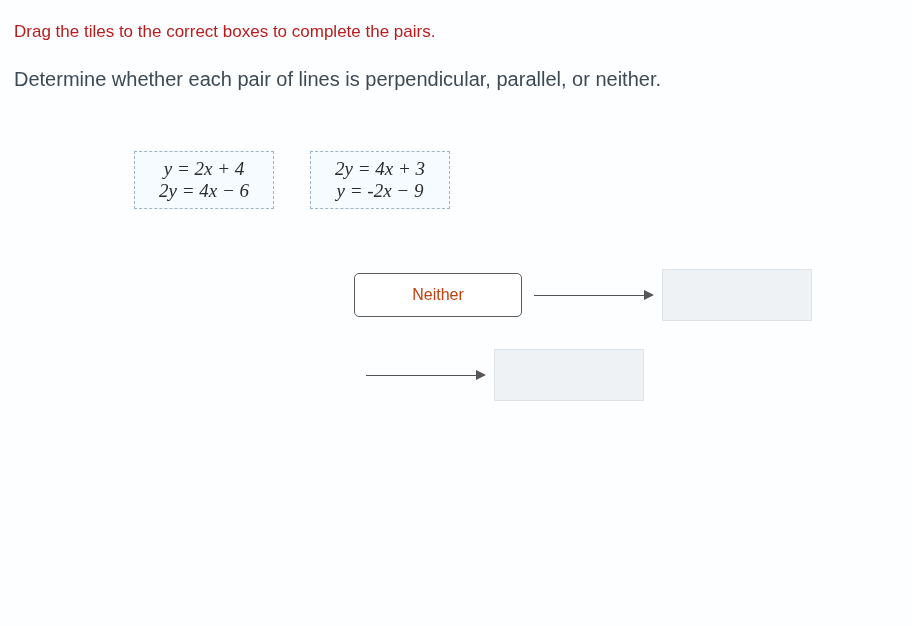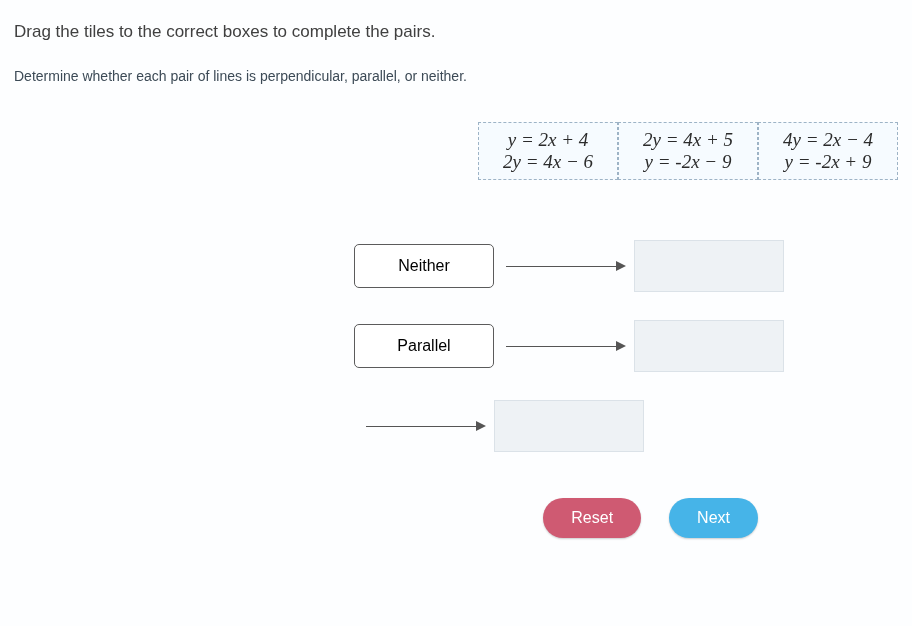--- a/index.html
+++ b/index.html
@@ -11,34 +11,34 @@
     width: 912px;
     height: 626px;
     overflow: hidden;
   }
   .page {
     padding: 22px 14px 14px 14px;
     background: #fdfeff;
     min-height: 100%;
   }
   .instruction {
-    color: #404040;
+    color: #b91c1c;
     font-size: 17px;
     margin-bottom: 26px;
   }
   .sub-instruction {
     color: #3c4a56;
-    font-size: 14px;
-    margin-bottom: 38px;
+    font-size: 20px;
+    margin-bottom: 60px;
   }
   .tiles-row {
     display: flex;
+    gap: 36px;
     margin-left: 120px;
     margin-bottom: 60px;
-    justify-content: flex-end;
   }
   .tile {
     border: 1px dashed #9db3c6;
     background: #f6fbff;
     padding: 6px 10px;
     display: flex;
     flex-direction: column;
     align-items: center;
     justify-content: center;
     font-family: "Cambria Math", "STIXGeneral", "Times New Roman", serif;
@@ -55,26 +55,26 @@
     flex-direction: column;
     gap: 28px;
   }
   .pair-row {
     display: flex;
     align-items: center;
   }
   .category-box {
     border: 1.5px solid #5b5b5b;
     border-radius: 5px;
-    width: 140px;
+    width: 168px;
     height: 44px;
     display: flex;
     align-items: center;
     justify-content: center;
-    color: #000000;
+    color: #c2410c;
     font-size: 16px;
     background: #ffffff;
   }
   .arrow {
     width: 120px;
     height: 2px;
     position: relative;
     margin: 0 8px 0 12px;
   }
   .arrow-line {
@@ -128,57 +128,41 @@
 
   <div class="instruction">Drag the tiles to the correct boxes to complete the pairs.</div>
   <div class="sub-instruction">Determine whether each pair of lines is perpendicular, parallel, or neither.</div>
 
   <div class="tiles-row">
     <div class="tile">
       <span class="tile-line">y = 2x + 4</span>
       <span class="tile-line">2y = 4x − 6</span>
     </div>
     <div class="tile">
-      <span class="tile-line">2y = 4x + 5</span>
+      <span class="tile-line">2y = 4x + 3</span>
       <span class="tile-line">y = -2x − 9</span>
-    </div>
-    <div class="tile">
-      <span class="tile-line">4y = 2x − 4</span>
-      <span class="tile-line">y = -2x + 9</span>
     </div>
   </div>
 
   <div class="pairs">
 
     <div class="pair-row">
       <div class="category-box">Neither</div>
       <div class="arrow">
         <div class="arrow-line"></div>
           <div class="arrow-head"></div>
       </div>
       <div class="drop-zone"></div>
     </div>
 
-    <div class="pair-row">
-      <div class="category-box">Parallel</div>
-      <div class="arrow">
-        <div class="arrow-line"></div>
-          <div class="arrow-head"></div>
-      </div>
-      <div class="drop-zone"></div>
-    </div>
 
     <div class="pair-row">
       <div class="arrow">
         <div class="arrow-line"></div>
           <div class="arrow-head"></div>
       </div>
       <div class="drop-zone"></div>
     </div>
 
   </div>
 
-  <div class="buttons">
-    <button class="btn btn-reset">Reset</button>
-    <button class="btn btn-next">Next</button>
-  </div>
 
 </div>
 
 </body></html>

